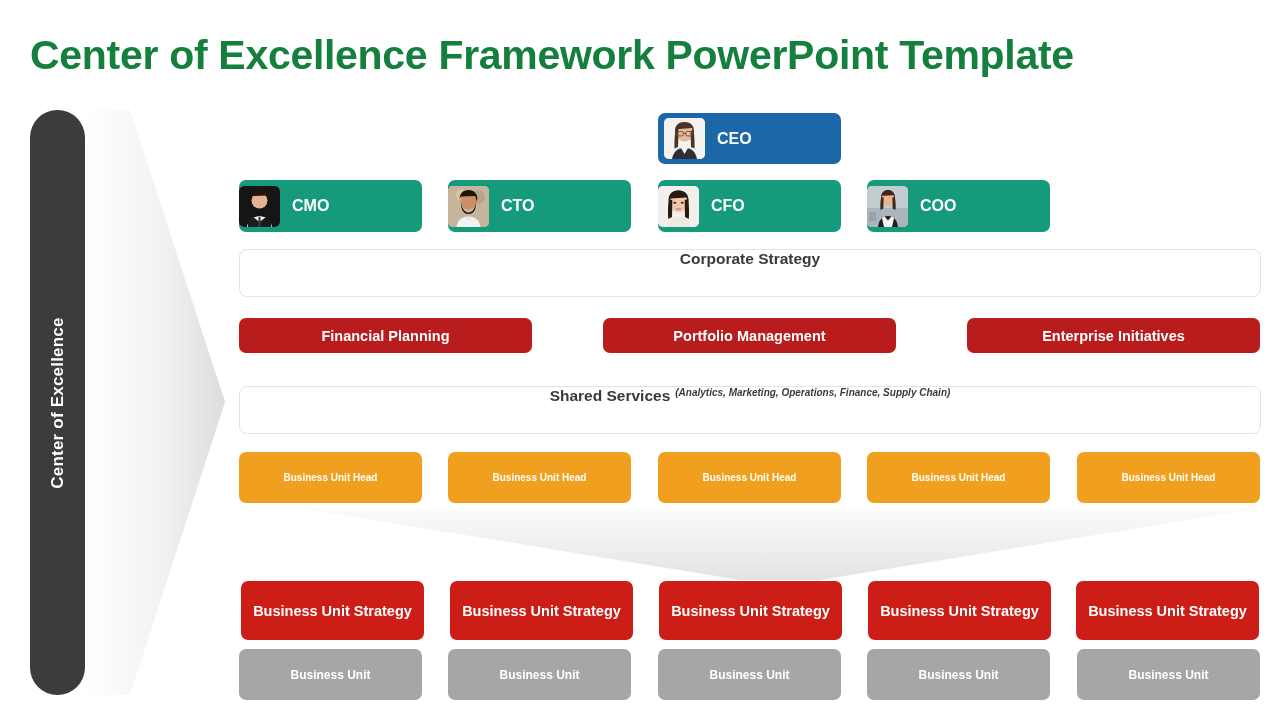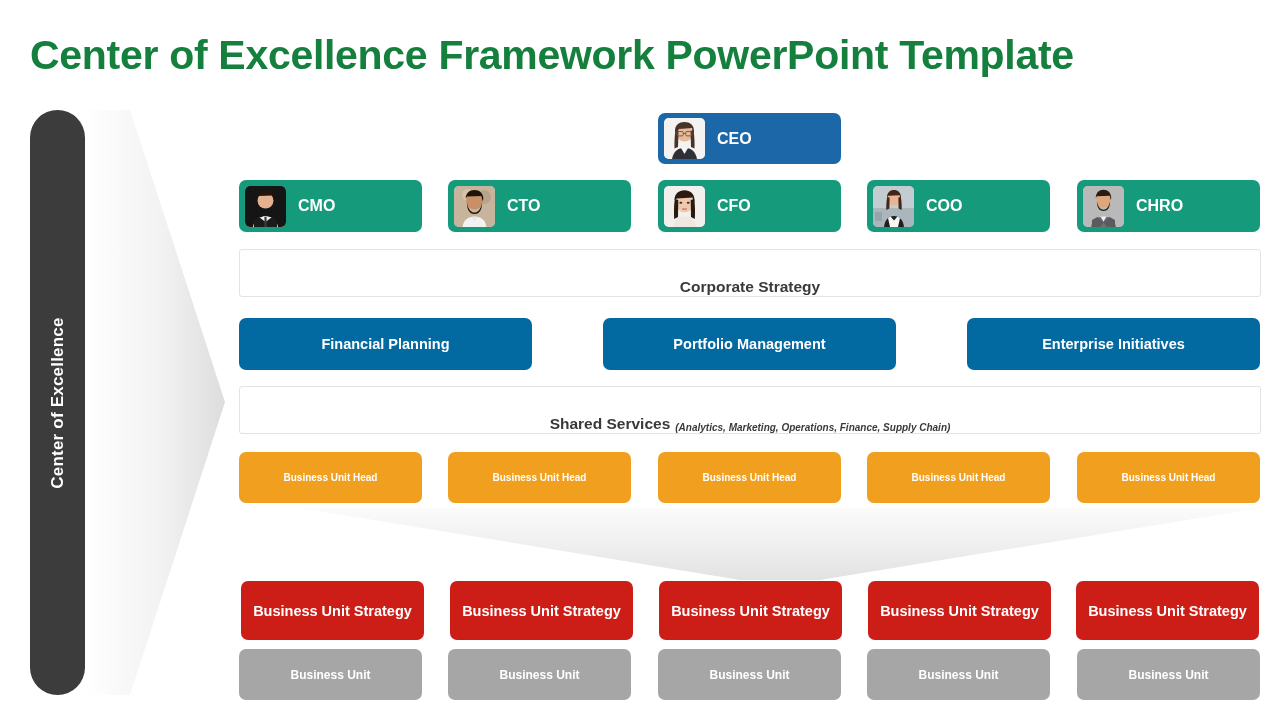--- a/index.html
+++ b/index.html
@@ -83,55 +83,55 @@
     justify-content: flex-start;
     padding-left: 6px;
   }
   #ceo-box .role { font-size: 16px; margin-left: 12px; }
 
   
   .exec-box {
     top: 180px; height: 52px; width: 183px;
     background: #159b7c;
     justify-content: flex-start;
-    padding-left: 6px;
+    padding-left: 0;
   }
   .exec-box .role { font-size: 16px; margin-left: 12px; }
 
   
   .avatar {
     width: 41px; height: 41px;
     border-radius: 5px;
     overflow: hidden;
     flex: 0 0 auto;
     position: relative;
     background: #cfd4d8;
   }
   .avatar svg { display: block; width: 100%; height: 100%; }
 
   
   .white-bar {
     position: absolute;
     left: 239px; width: 1022px;
     background: #ffffff;
     border: 1px solid #e3e3e3;
-    border-radius: 3px;
-    display: flex; align-items: flex-end; justify-content: center;
+    border-radius: 8px;
+    display: flex; align-items: flex-start; justify-content: center;
     color: #3a3a3a;
     z-index: 5;
   }
   #corporate-strategy-bar { top: 249px; height: 48px; }
   #shared-services-bar    { top: 386px; height: 48px; }
   .bar-strong { font-size: 15.5px; font-weight: bold; }
   .bar-italic { font-size: 10px; font-weight: bold; font-style: italic; margin-left: 5px; }
 
   
   .green-box {
-    top: 318px; height: 52px;
-    background: #0369a1;
+    top: 318px; height: 35px;
+    background: #b91c1c;
     font-size: 14.5px;
   }
 
   
   .orange-box {
     top: 452px; height: 51px; width: 183px;
     background: #f0a01e;
     font-size: 10px;
   }
 
@@ -259,35 +259,20 @@
         <path d="M14 11.5C14 6.6 17 4 21 4s7 2.6 7 7.5c0 1.4-.4 2.4-.4 2.4l-1-4.6-11.2.5z" fill="#43261a"></path>
         <path d="M14.2 11c-1 5.5-1 9.5-.8 13l3-1.4.2-11z" fill="#43261a"></path>
         <path d="M27.8 11c1 5.5 1 9.5.8 13l-3-1.4-.2-11z" fill="#43261a"></path>
         <path d="M11 41c1-7.5 4.6-11 10-11s9 3.5 10 11z" fill="#1f1f24"></path>
         <path d="M17.5 30.5l3.5 4 3.5-4 2.5 1.5-2 9h-8l-2-9z" fill="#f7f5f2"></path>
       </svg>
     </span>
     <span class="role">COO</span>
   </div>
 
-  <div class="box exec-box" style="left:1077px">
-    <span class="avatar">
-      <svg viewBox="0 0 41 41">
-        <rect width="41" height="41" fill="#b9b9b9"></rect>
-        <circle cx="20.5" cy="14" r="7.4" fill="#dda77e"></circle>
-        <path d="M12.8 12c0-5.4 3.4-8.2 7.7-8.2S28.2 6.6 28.2 12c0 1.3-.4 2.2-.4 2.2l-1-4.4-13 .5z" fill="#2b1c12"></path>
-        <path d="M14 15.5c1.3 6 3.6 8.2 6.5 8.2s5.2-2.2 6.5-8.2c0 5.5-1.8 9.5-6.5 9.5S14 21 14 15.5z" fill="#2b1c12"></path>
-        <path d="M8 41c1.3-7.3 5.4-10.3 12.5-10.3S31.7 33.7 33 41z" fill="#6e6e74"></path>
-        <path d="M17.5 30.5h6l-3 5z" fill="#f4f4f4"></path>
-        <path d="M14.5 31l6 5.5-3.5 4.5H9v-7z" fill="#5a5a61"></path>
-        <path d="M26.5 31l-6 5.5 3.5 4.5H32v-7z" fill="#5a5a61"></path>
-      </svg>
-    </span>
-    <span class="role">CHRO</span>
-  </div>
 
   <div class="white-bar" id="corporate-strategy-bar">
     <span class="bar-strong">Corporate Strategy</span>
   </div>
 
   <div class="box green-box" style="left:239px; width:293px">
     <span>Financial Planning</span>
   </div>
   <div class="box green-box" style="left:603px; width:293px">
     <span>Portfolio Management</span>

